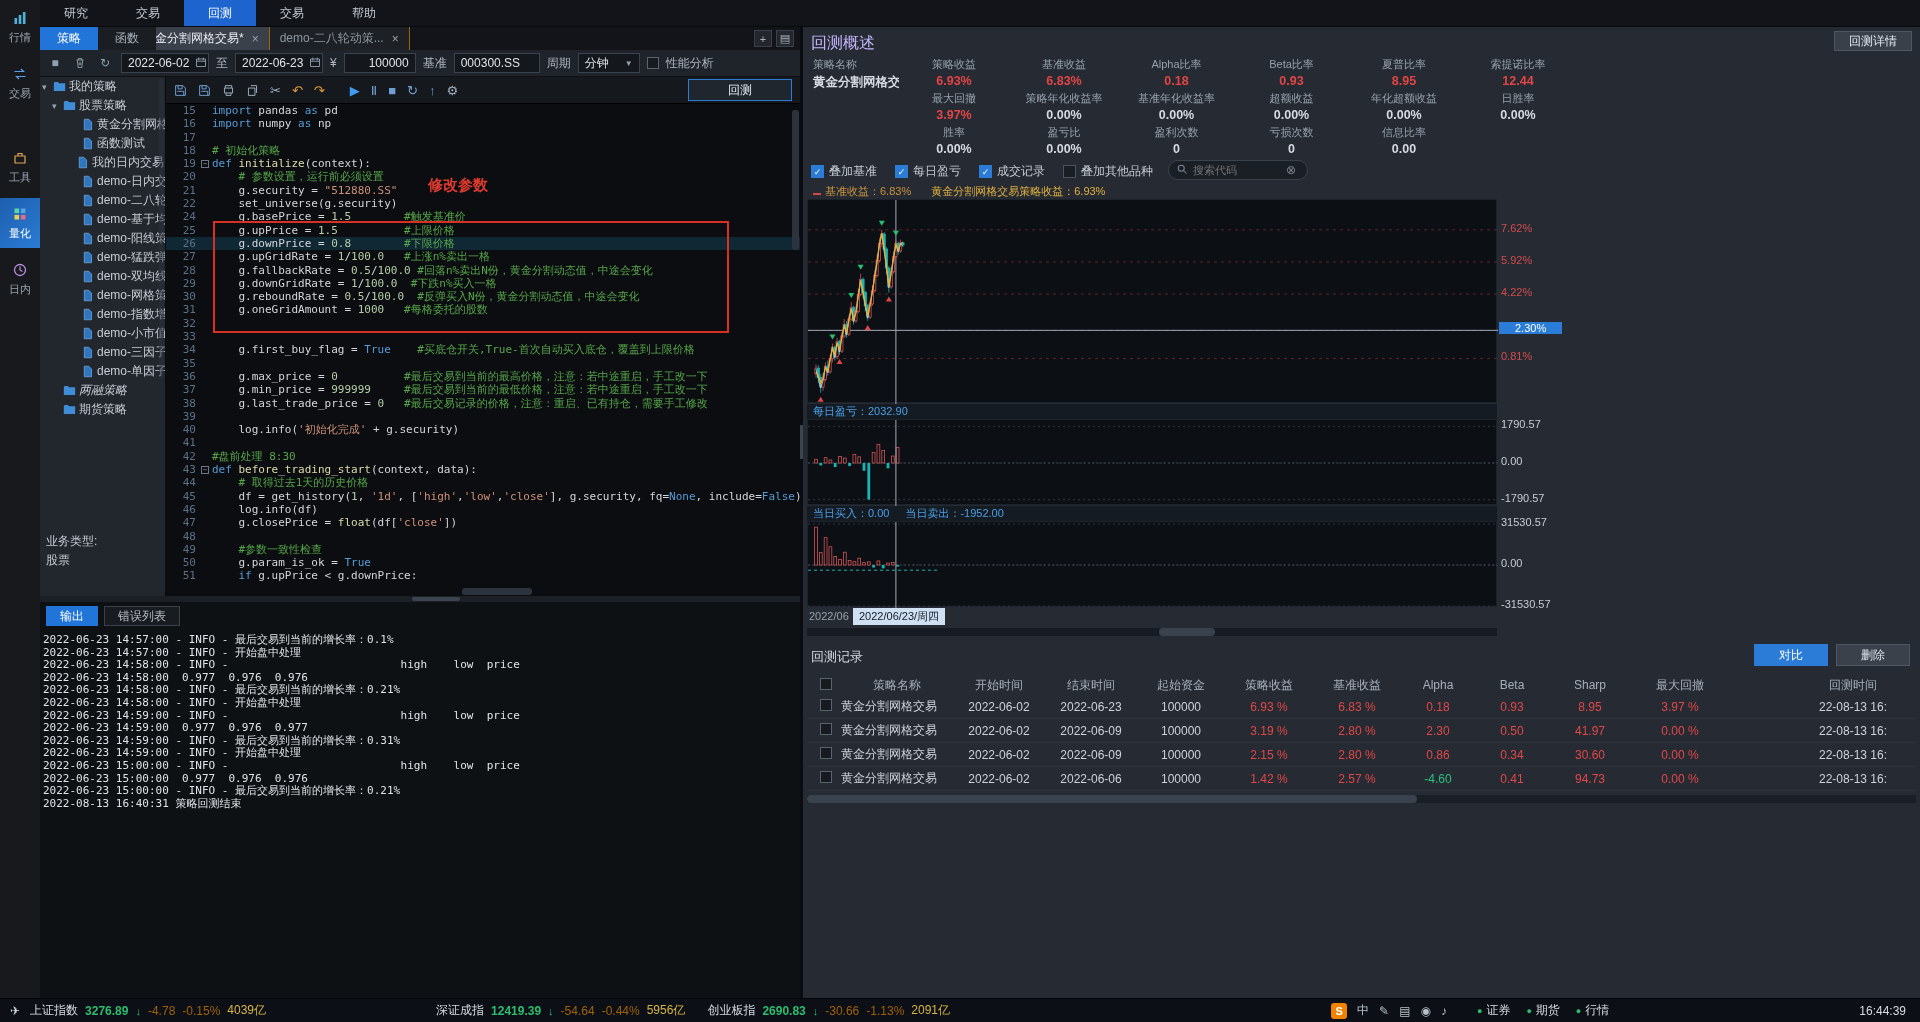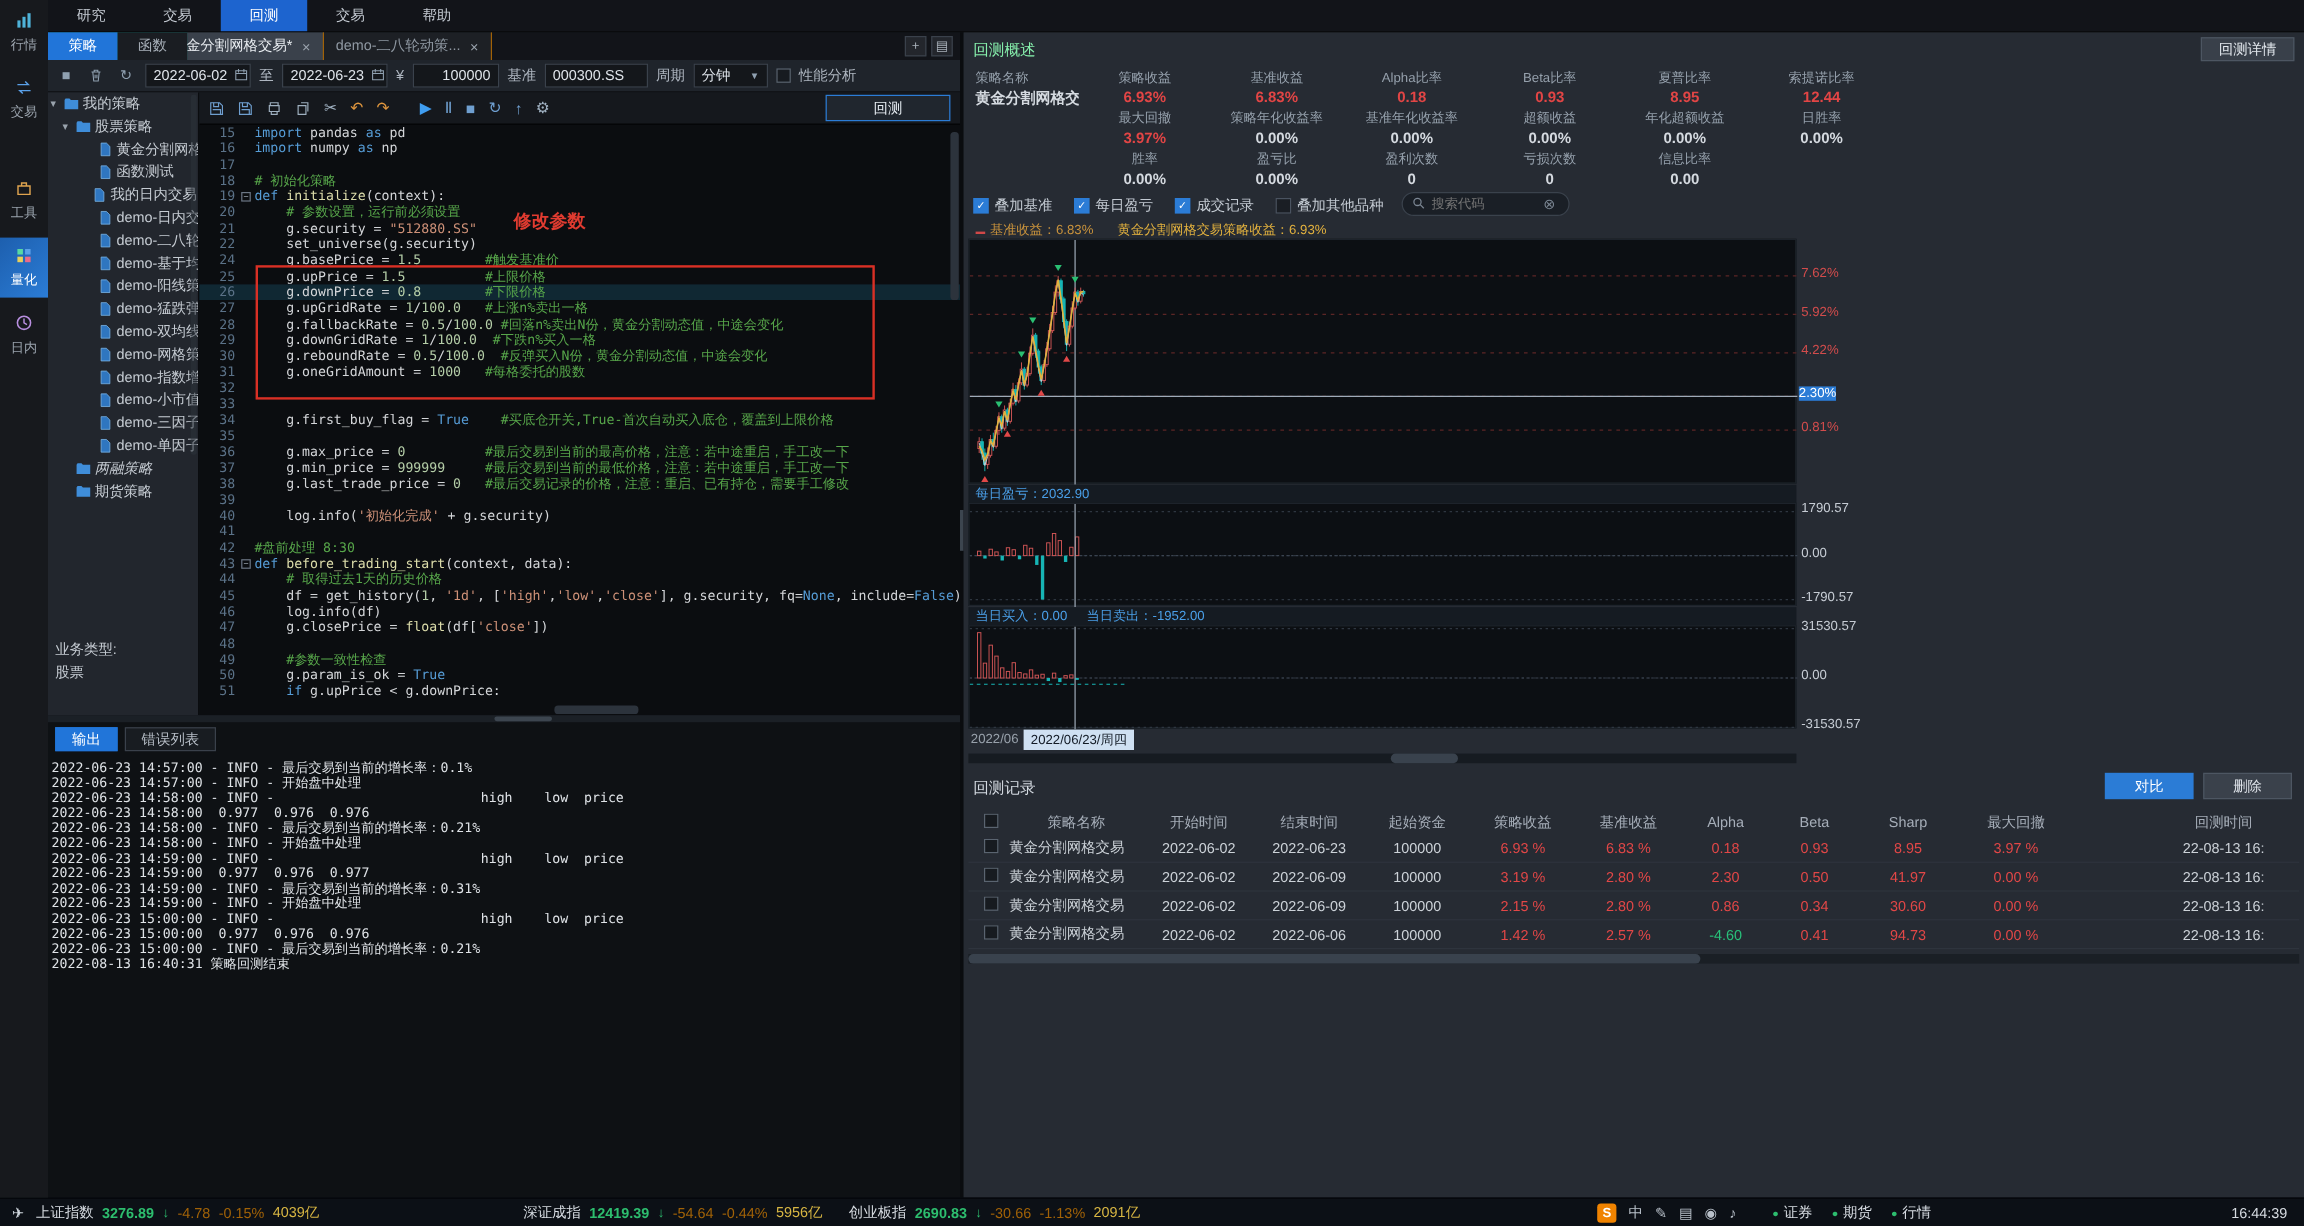--- a/index.html
+++ b/index.html
@@ -94,21 +94,21 @@
     border-right:1px solid #0a0c0f}
   .trow2{display:flex;align-items:center;gap:3px;height:19px;cursor:pointer;white-space:nowrap;
     overflow:hidden;color:#c6ccd3}
   .tarrow{width:8px;color:#9aa3ad;font-size:9px;flex:0 0 8px}
   .tic{display:flex;align-items:center}
   #tree-footer{position:absolute;left:0;bottom:26px;padding-left:6px;color:#c6ccd3;line-height:19px}
   #tree-scroll{position:absolute;right:1px;top:2px;width:5px;height:300px;background:#2c333c;border-radius:2px;opacity:.5}
 
   
   #right{position:absolute;left:803px;top:27px;width:1117px;height:971px;background:#262b33;overflow:hidden}
-  #rp-title{position:absolute;left:8px;top:6px;font-size:13px;color:#86efac}
+  #rp-title{position:absolute;left:8px;top:6px;font-size:16px;color:#c4b5fd}
   #btn-detail{position:absolute;right:8px;top:4px;width:78px;height:20px;background:#39404a;
     border:1px solid #4d5662;color:#e3e8ee;font-size:12px;cursor:pointer}
   #stats{position:absolute;left:4px;top:30px;width:772px}
   .stats-row{display:grid;grid-template-columns:92px 110px 110px 115px 115px 110px 118px;height:34px}
   .stat-cell{text-align:center;overflow:hidden}
   .stats-row .stat-cell:first-child{text-align:left;padding-left:6px}
   .st-l{font-size:11px;color:#95a0ac}
   .st-v{font-size:12.5px;font-weight:bold;color:#d5dae0;margin-top:2px;white-space:nowrap}
   .st-v.red{color:#e24545}
   #controls{position:absolute;left:8px;top:136px;display:flex;gap:18px;align-items:center}
@@ -126,21 +126,21 @@
   .lg1{color:#c8923c}.lg2{color:#e2b13e}
   .plot{position:absolute;left:4px;width:690px;background:#0c0f13;border:1px solid #1d232b}
   #main-plot{top:172px;height:204px}
   #pnl-plot{top:392px;height:86px}
   #trade-plot{top:494px;height:86px}
   .axiscol{position:absolute;left:696px;width:58px}
   #main-axis{top:172px;height:204px}
   #pnl-axis{top:392px;height:86px}
   #trade-axis{top:494px;height:86px}
   .ylab{position:absolute;left:2px;font-size:11px;color:#d24c4c;white-space:nowrap}
-  .ylab.hl{background:#2b7cd6;color:#fff;padding:0 0;left:0}
+  .ylab.hl{background:#2b7cd6;color:#fff;padding:0 16px;left:0}
   .ylab2{position:absolute;left:2px;font-size:11px;color:#c6ccd4;white-space:nowrap}
   .strip{position:absolute;left:4px;width:690px;height:15px;background:#151b22;color:#4a9fe8;
     font-size:11px;display:flex;align-items:center;padding:0 6px;gap:16px}
   #pnl-strip{top:377px}
   #trade-strip{top:479px}
   #xaxis{position:absolute;left:4px;top:581px;width:690px;height:16px;color:#98a1ab;font-size:11px}
   #xaxis .xl{position:absolute;left:2px;top:2px}
   #xaxis .xhl{position:absolute;left:46px;top:0;background:#cfe0f2;color:#131b26;padding:1px 6px}
   #chart-scroll{position:absolute;left:4px;top:601px;width:690px;height:8px;background:#161b21}
   #chart-thumb{position:absolute;left:352px;top:0;width:56px;height:8px;background:#39424d;border-radius:4px}

